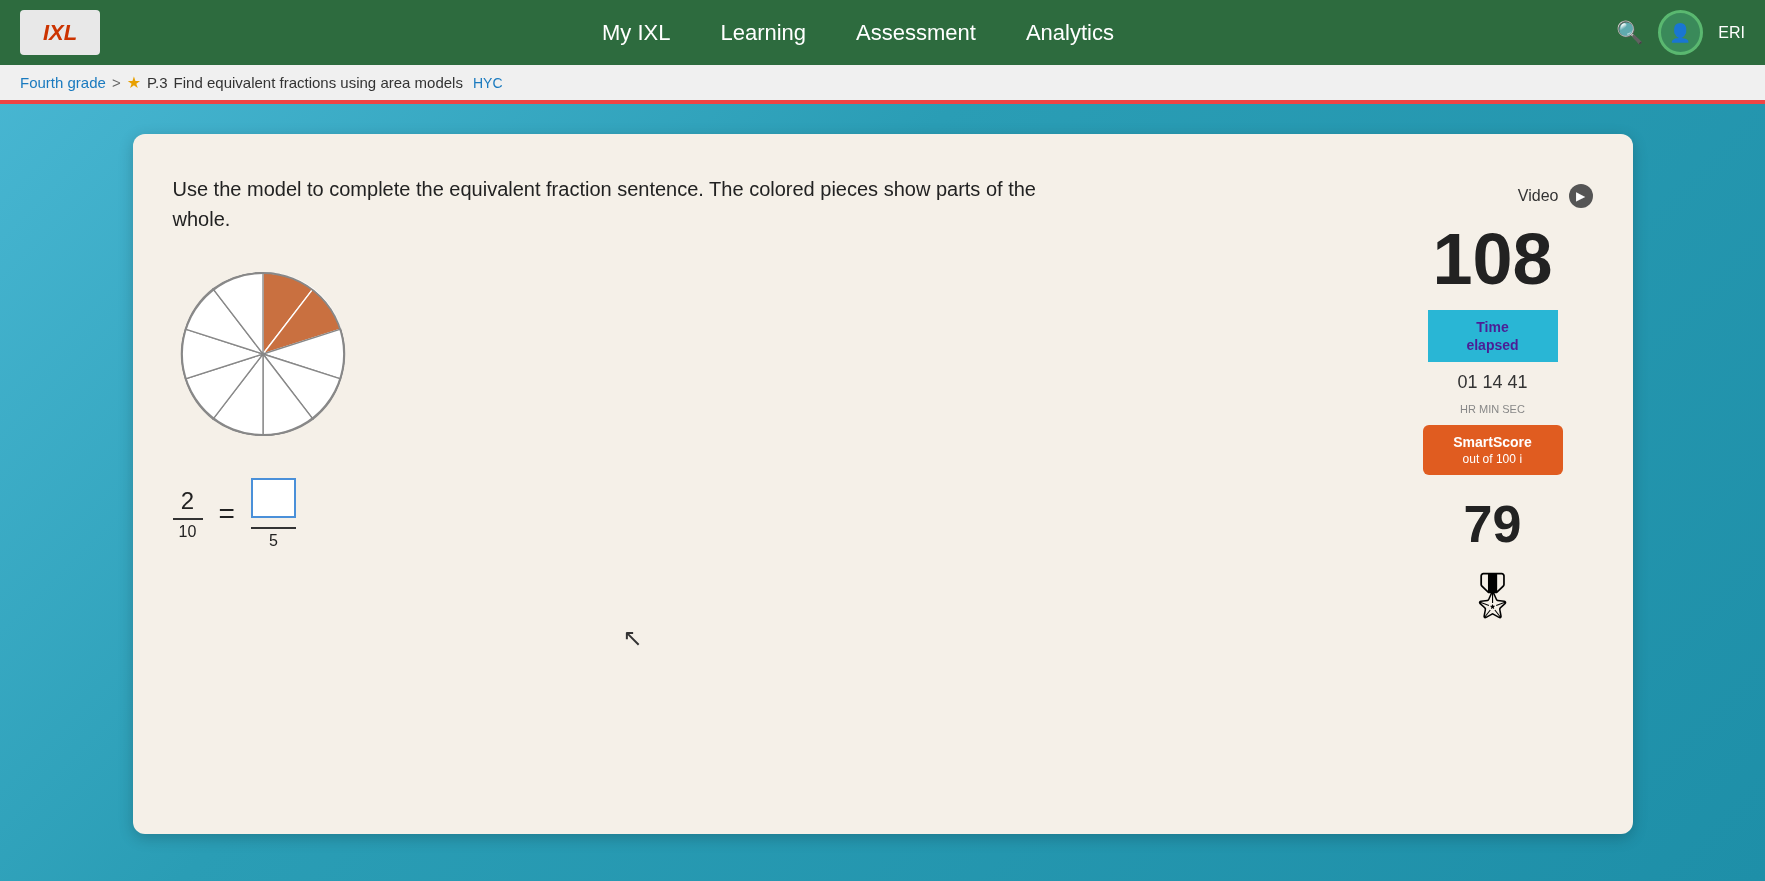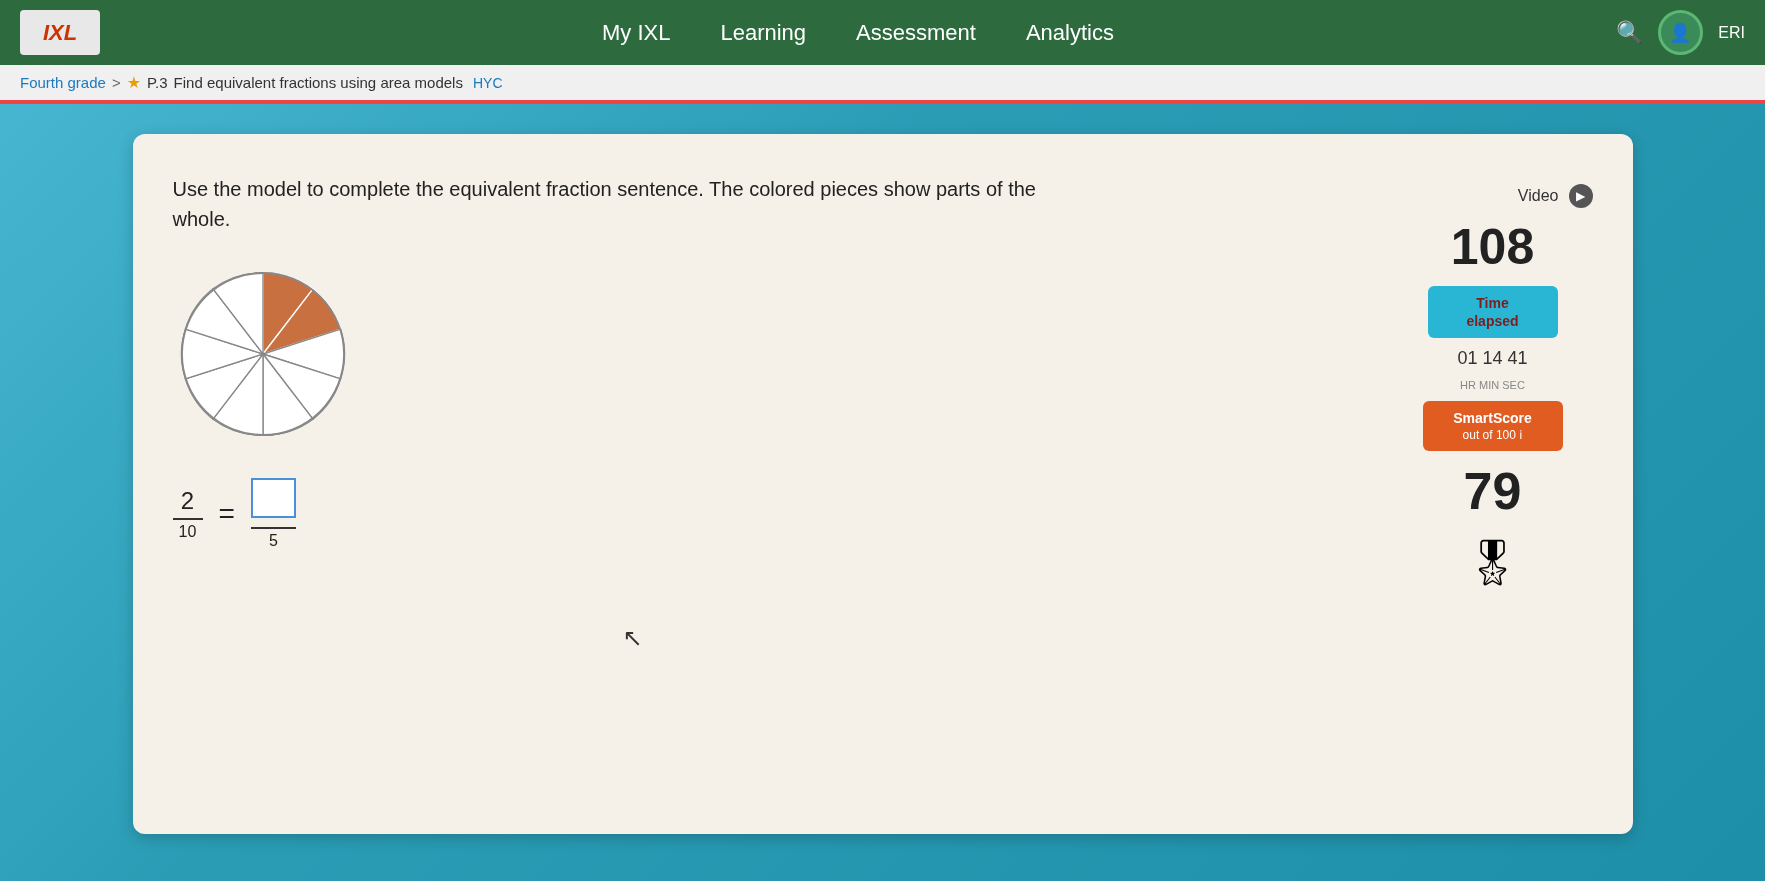--- a/index.html
+++ b/index.html
@@ -235,32 +235,32 @@
       padding: 8px 14px;
       font-size: 14px;
       line-height: 1.3;
       width: 130px;
     }
     .questions-badge .badge-title {
       font-weight: bold;
       font-size: 14px;
     }
     .questions-answered-count {
-      font-size: 50px;
+      font-size: 72px;
       font-weight: bold;
       color: #222;
       text-align: center;
     }
 
     
     .time-badge {
       background: #29b6d5;
-      color: #7f1d1d;
-      text-align: center;
-      border-radius: 6px;
+      color: #4c1d95;
+      text-align: center;
+      border-radius: 0;
       padding: 8px 14px;
       font-size: 14px;
       line-height: 1.3;
       width: 130px;
     }
     .time-badge .badge-title {
       font-weight: bold;
     }
 
     .time-display {
@@ -291,20 +291,21 @@
       font-size: 14px;
     }
     .smartscore-sub {
       font-size: 12px;
     }
     .smartscore-number {
       font-size: 52px;
       font-weight: bold;
       color: #222;
       text-align: center;
+      margin-top: 9px;
     }
 
     
     .ribbon-area {
       display: flex;
       align-items: center;
       justify-content: center;
       margin-top: 5px;
     }
     .ribbon-icon {

